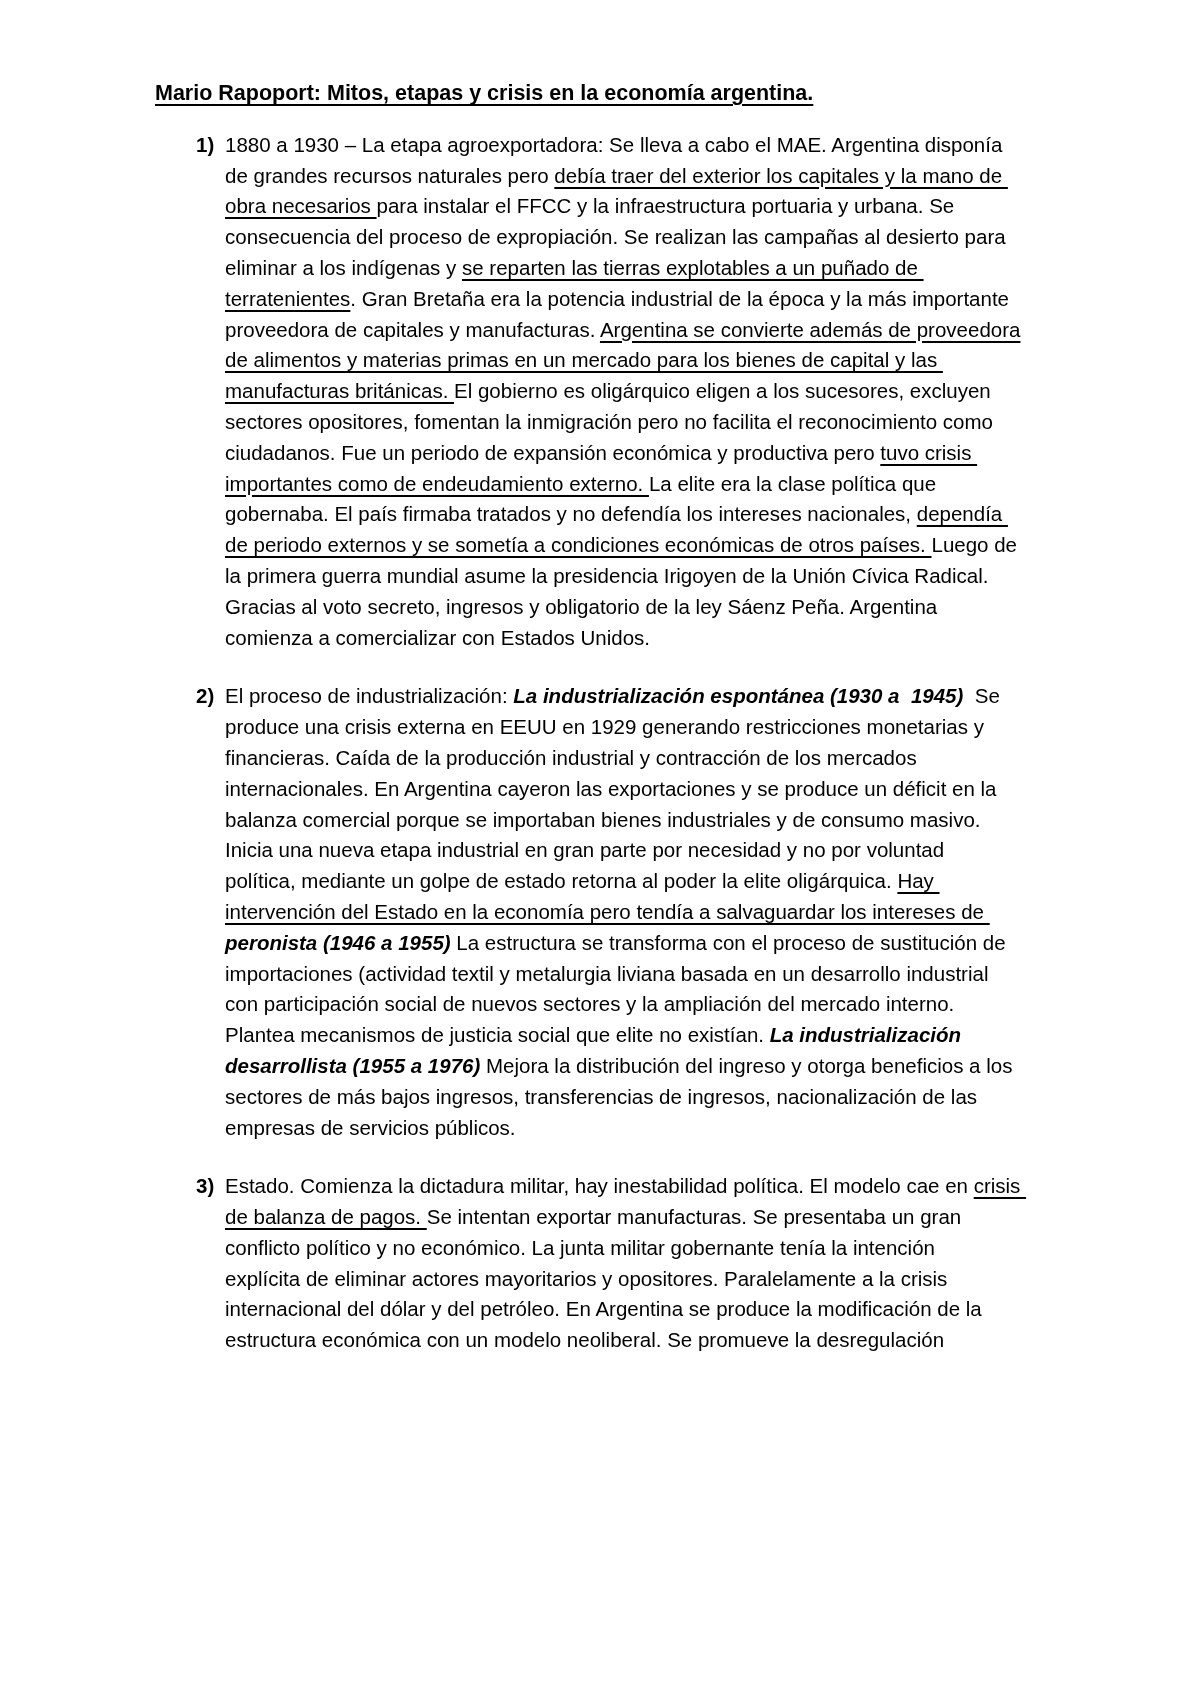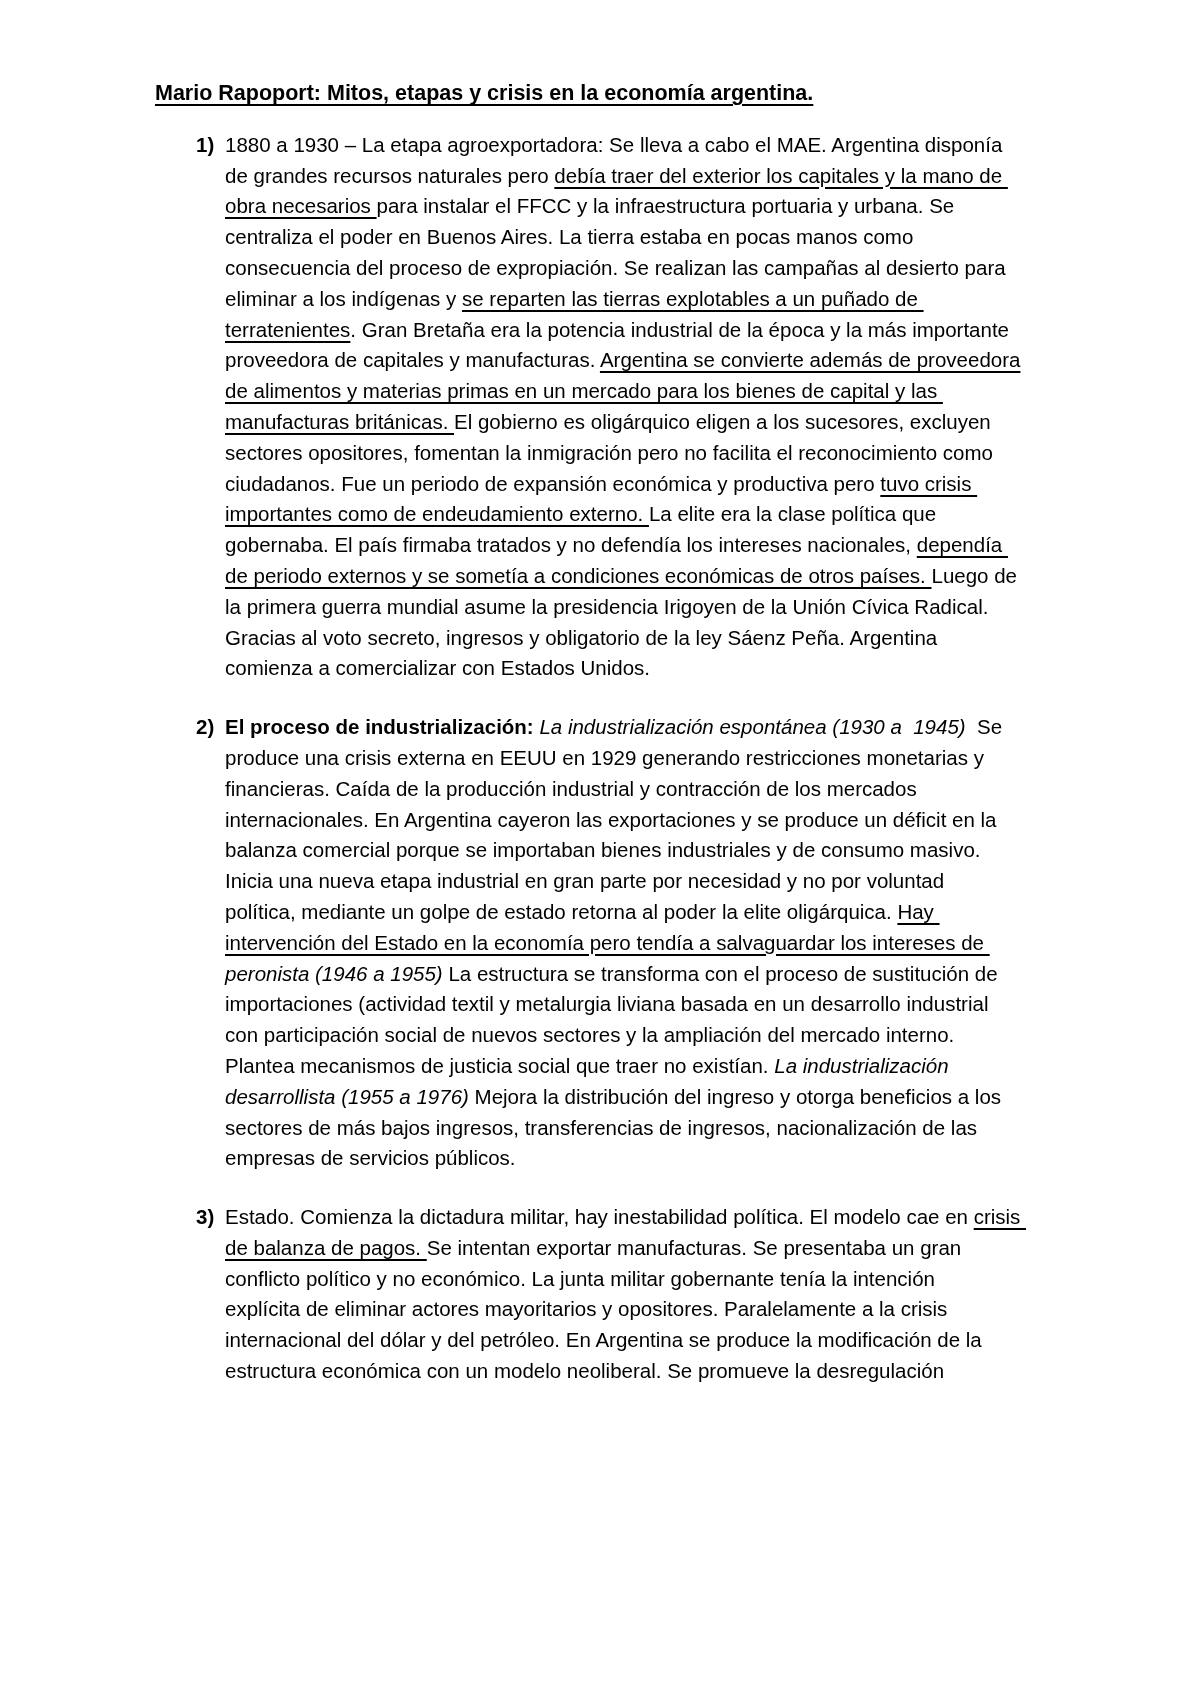--- a/index.html
+++ b/index.html
@@ -30,36 +30,35 @@
   .item { display: flex; margin-bottom: 28px; }
   .item .num { flex: 0 0 29px; width: 29px; font-weight: bold; }
   .item .body { flex: 0 0 auto; }
   .line { white-space: pre; }
   .run.n { }
   .run.u {
     text-decoration: underline;
     text-decoration-thickness: 1.6px;
     text-underline-offset: 3.5px;
   }
-  .run.b { font-weight: bold; }
-  .run.bi { font-weight: normal; font-style: italic; }
+  .run.b { font-weight: normal; }
+  .run.bi { font-weight: bold; font-style: italic; }
 </style>
 </head>
 <body>
 
 <div class="page">
   <h1 class="doc-title">Mario Rapoport: Mitos, etapas y crisis en la economía argentina.</h1>
   <div class="list">
       <div class="item">
         <div class="num">1)</div>
         <div class="body">
           <div class="line"><span class="run n">1880 a 1930 – La etapa agroexportadora: Se lleva a cabo el MAE. Argentina disponía</span></div>
           <div class="line"><span class="run n">de grandes recursos naturales pero </span><span class="run u">debía traer del exterior los capitales y la mano de </span></div>
           <div class="line"><span class="run u">obra necesarios </span><span class="run n">para instalar el FFCC y la infraestructura portuaria y urbana. Se</span></div>
-          <div class="line"><span class="run n">centraliza el poder en Buenos Aires. La tierra estaba en pocas manos como</span></div>
           <div class="line"><span class="run n">consecuencia del proceso de expropiación. Se realizan las campañas al desierto para</span></div>
           <div class="line"><span class="run n">eliminar a los indígenas y </span><span class="run u">se reparten las tierras explotables a un puñado de </span></div>
           <div class="line"><span class="run u">terratenientes</span><span class="run n">. Gran Bretaña era la potencia industrial de la época y la más importante</span></div>
           <div class="line"><span class="run n">proveedora de capitales y manufacturas. </span><span class="run u">Argentina se convierte además de proveedora</span></div>
           <div class="line"><span class="run u">de alimentos y materias primas en un mercado para los bienes de capital y las </span></div>
           <div class="line"><span class="run u">manufacturas británicas. </span><span class="run n">El gobierno es oligárquico eligen a los sucesores, excluyen</span></div>
           <div class="line"><span class="run n">sectores opositores, fomentan la inmigración pero no facilita el reconocimiento como</span></div>
           <div class="line"><span class="run n">ciudadanos. Fue un periodo de expansión económica y productiva pero </span><span class="run u">tuvo crisis </span></div>
           <div class="line"><span class="run u">importantes como de endeudamiento externo. </span><span class="run n">La elite era la clase política que</span></div>
           <div class="line"><span class="run n">gobernaba. El país firmaba tratados y no defendía los intereses nacionales, </span><span class="run u">dependía </span></div>
@@ -76,21 +75,21 @@
           <div class="line"><span class="run n">produce una crisis externa en EEUU en 1929 generando restricciones monetarias y</span></div>
           <div class="line"><span class="run n">financieras. Caída de la producción industrial y contracción de los mercados</span></div>
           <div class="line"><span class="run n">internacionales. En Argentina cayeron las exportaciones y se produce un déficit en la</span></div>
           <div class="line"><span class="run n">balanza comercial porque se importaban bienes industriales y de consumo masivo.</span></div>
           <div class="line"><span class="run n">Inicia una nueva etapa industrial en gran parte por necesidad y no por voluntad</span></div>
           <div class="line"><span class="run n">política, mediante un golpe de estado retorna al poder la elite oligárquica. </span><span class="run u">Hay </span></div>
           <div class="line"><span class="run u">intervención del Estado en la economía pero tendía a salvaguardar los intereses de </span></div>
           <div class="line"><span class="run bi">peronista (1946 a 1955) </span><span class="run n">La estructura se transforma con el proceso de sustitución de</span></div>
           <div class="line"><span class="run n">importaciones (actividad textil y metalurgia liviana basada en un desarrollo industrial</span></div>
           <div class="line"><span class="run n">con participación social de nuevos sectores y la ampliación del mercado interno.</span></div>
-          <div class="line"><span class="run n">Plantea mecanismos de justicia social que traer no existían. </span><span class="run bi">La industrialización</span></div>
+          <div class="line"><span class="run n">Plantea mecanismos de justicia social que elite no existían. </span><span class="run bi">La industrialización</span></div>
           <div class="line"><span class="run bi">desarrollista (1955 a 1976) </span><span class="run n">Mejora la distribución del ingreso y otorga beneficios a los</span></div>
           <div class="line"><span class="run n">sectores de más bajos ingresos, transferencias de ingresos, nacionalización de las</span></div>
           <div class="line"><span class="run n">empresas de servicios públicos.</span></div>
         </div>
       </div>
       <div class="item">
         <div class="num">3)</div>
         <div class="body">
           <div class="line"><span class="run n">Estado. Comienza la dictadura militar, hay inestabilidad política. El modelo cae en </span><span class="run u">crisis </span></div>
           <div class="line"><span class="run u">de balanza de pagos. </span><span class="run n">Se intentan exportar manufacturas. Se presentaba un gran</span></div>

